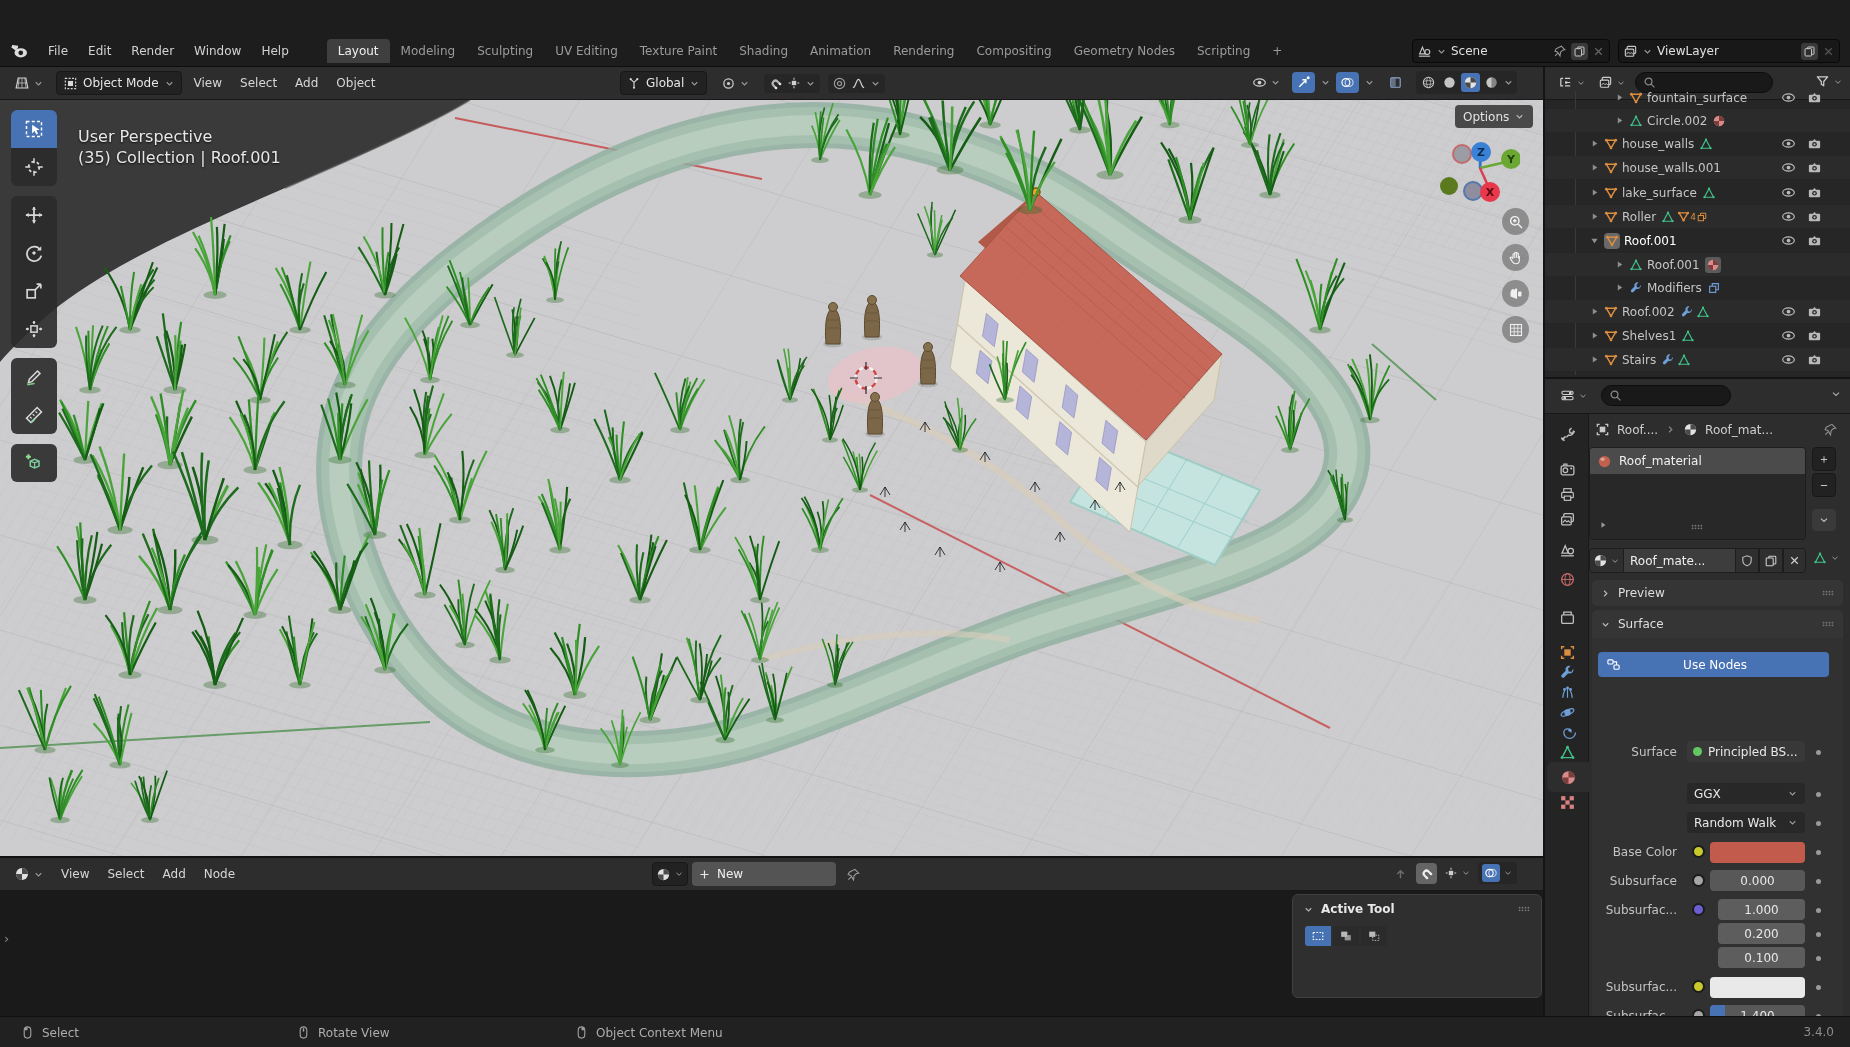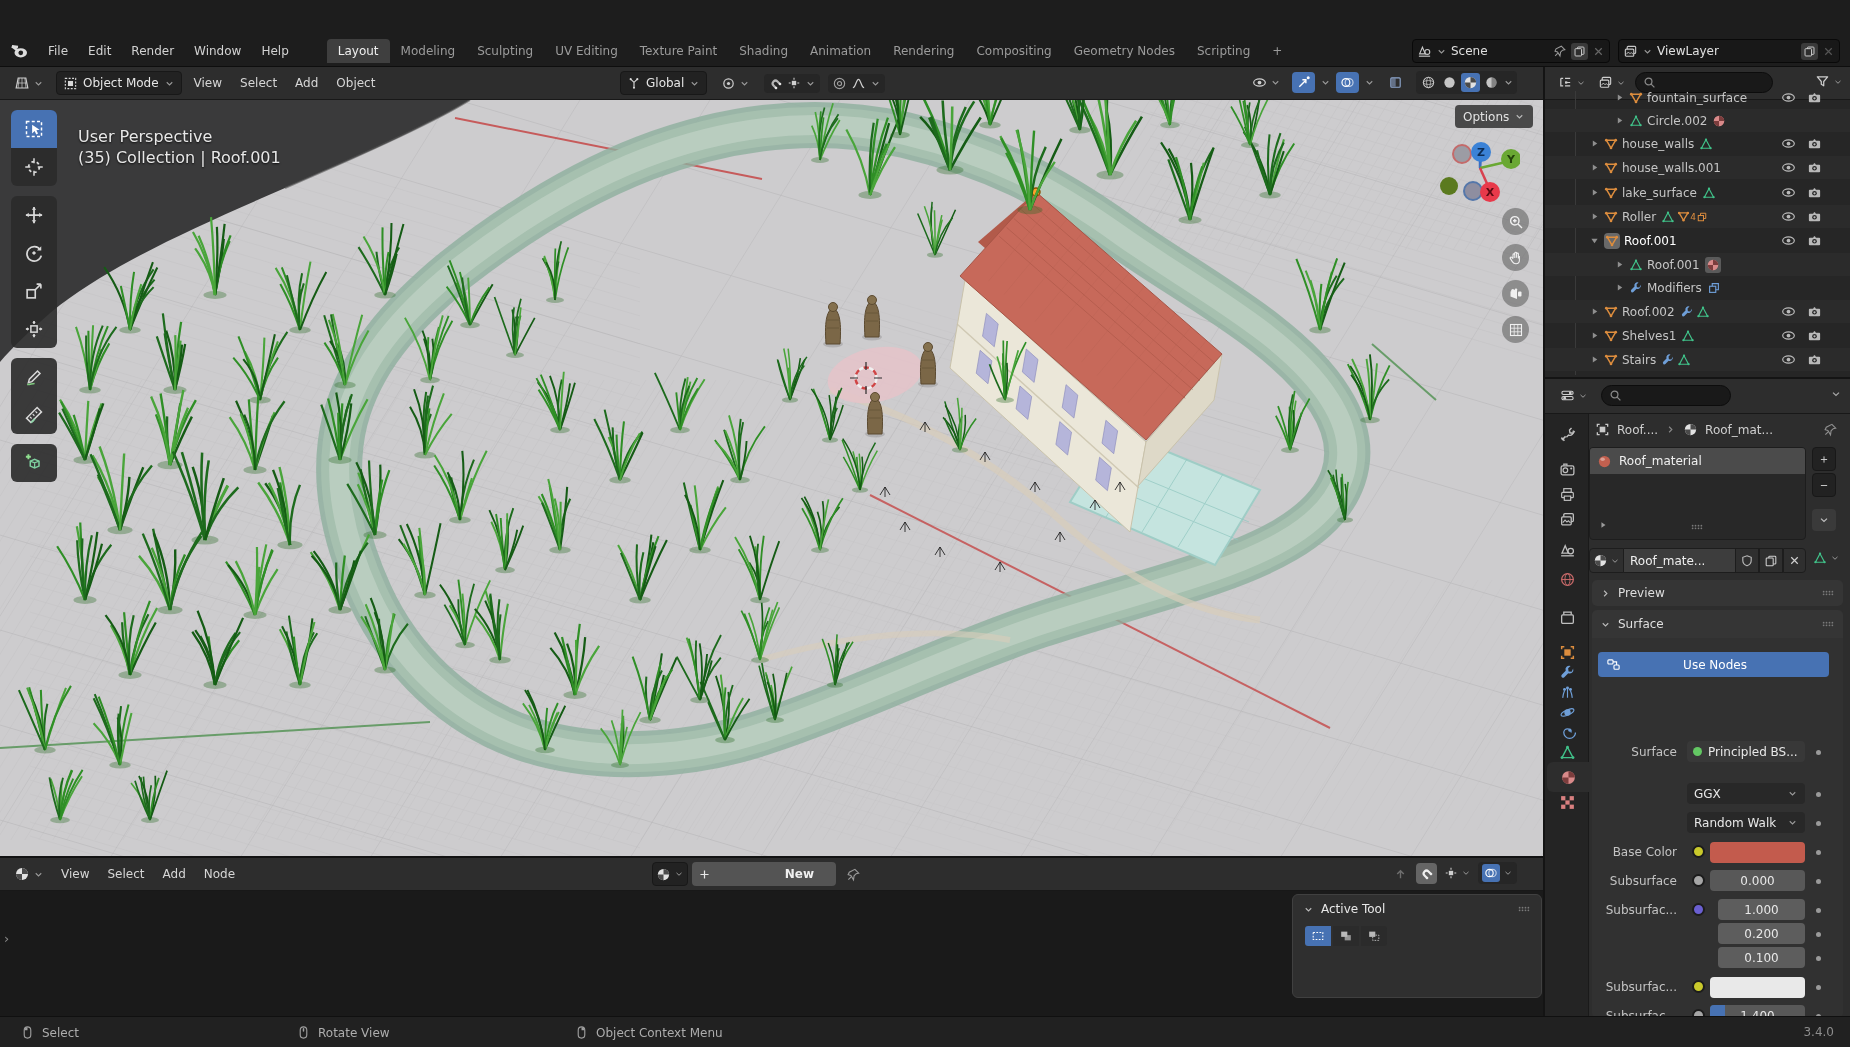--- a/index.html
+++ b/index.html
@@ -1748,21 +1748,21 @@
             <svg width="10" height="10" viewBox="0 0 16 16">
               <path d="M4 6.2 8 10l4-3.8" fill="none" stroke="#999" stroke-width="1.6"></path>
             </svg>
           </div>
           <div style="width: 144px; height: 24px; background: rgb(84, 84, 84); border-radius: 4px; display: flex; align-items: center; color: rgb(240, 240, 240);">
             <div class="ic" style="margin: 0px 6px;">
               <svg width="13" height="13" viewBox="0 0 16 16">
                 <path d="M8 3v10M3 8h10" stroke="#e8e8e8" stroke-width="1.5"></path>
               </svg>
             </div>
-            <span style="flex: 1 1 0%; text-align: right; margin-right: 22px; font-weight: bold;">New</span>
+            <span style="flex: 1 1 0%; text-align: left; margin-right: 22px;">New</span>
           </div>
           <div class="ic" style="margin-left: 6px;">
             <svg width="15" height="15" viewBox="0 0 16 16">
               <path d="M9.5 2.5l4 4-2.6.6-2.3 2.3L8 13.7 5.2 9 2.3 8.2l1.2-2.7z" fill="none" stroke="#9a9a9a" stroke-width="1.2"></path>
               <path d="M5.5 10.5 2.5 13.5" stroke="#9a9a9a" stroke-width="1.2"></path>
             </svg>
           </div>
         </div>
         <div style="position: absolute; right: 26px; top: 4px; display: flex; align-items: center; gap: 5px;">
           <div class="ic" style="padding: 3px;">
@@ -1803,21 +1803,21 @@
         </div>
       </div>
     <div id="shader-body" class="abs" style="left:0;top:33px;width:1543px;height:127px;background:#1a1a1a;">
       <span class="abs" style="left:4px;top:40px;color:#8a8a8a;font-size:13px;">›</span>
     </div>
     <div id="active-tool">
         <div style="display: flex; align-items: center; gap: 7px; padding: 7px 10px 4px;">
           <svg width="11" height="11" viewBox="0 0 16 16">
             <path d="M4 6.2 8 10l4-3.8" fill="none" stroke="#bbb" stroke-width="1.6"></path>
           </svg>
-          <span style="font-weight: normal; color: rgb(232, 232, 232);">Active Tool</span>
+          <span style="font-weight: bold; color: rgb(232, 232, 232);">Active Tool</span>
           <div class="ic" style="margin-left: auto;">
             <svg width="14" height="14" viewBox="0 0 16 16">
               <g fill="#7a7a7a">
                 <circle cx="3" cy="6.5" r="1"></circle>
                 <circle cx="6.3" cy="6.5" r="1"></circle>
                 <circle cx="9.7" cy="6.5" r="1"></circle>
                 <circle cx="13" cy="6.5" r="1"></circle>
                 <circle cx="3" cy="9.5" r="1"></circle>
                 <circle cx="6.3" cy="9.5" r="1"></circle>
                 <circle cx="9.7" cy="9.5" r="1"></circle>

